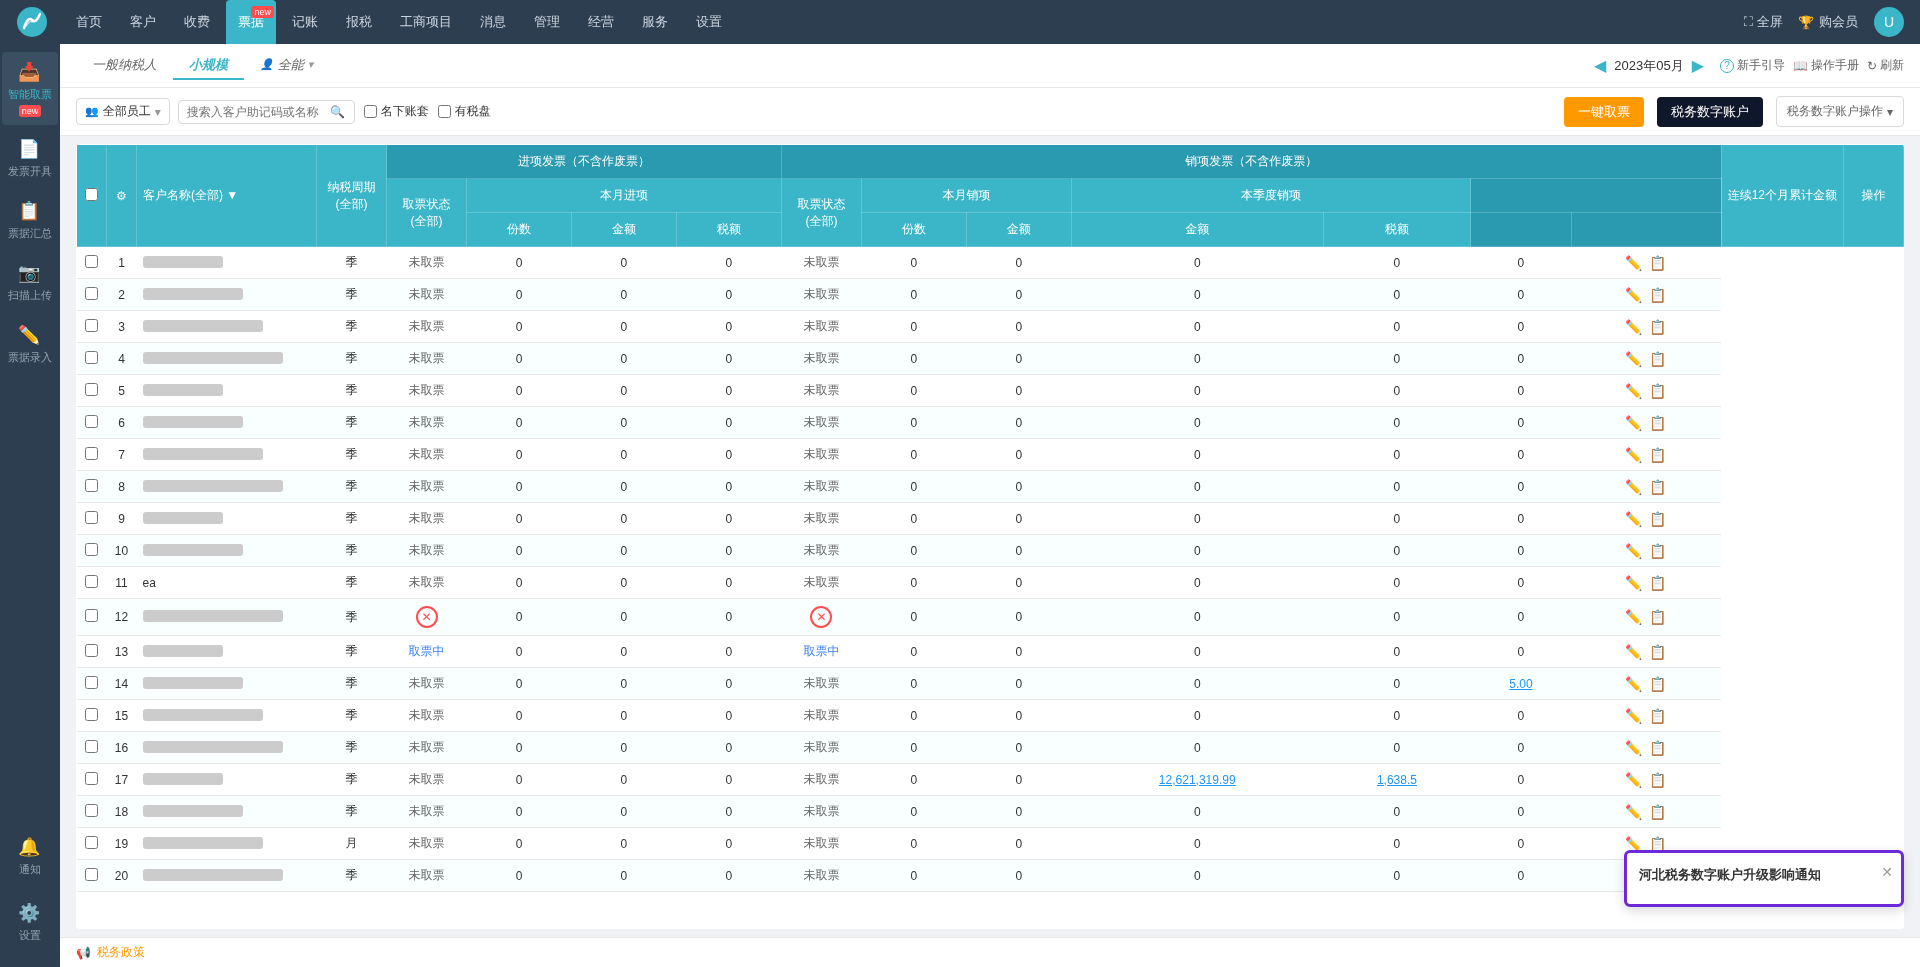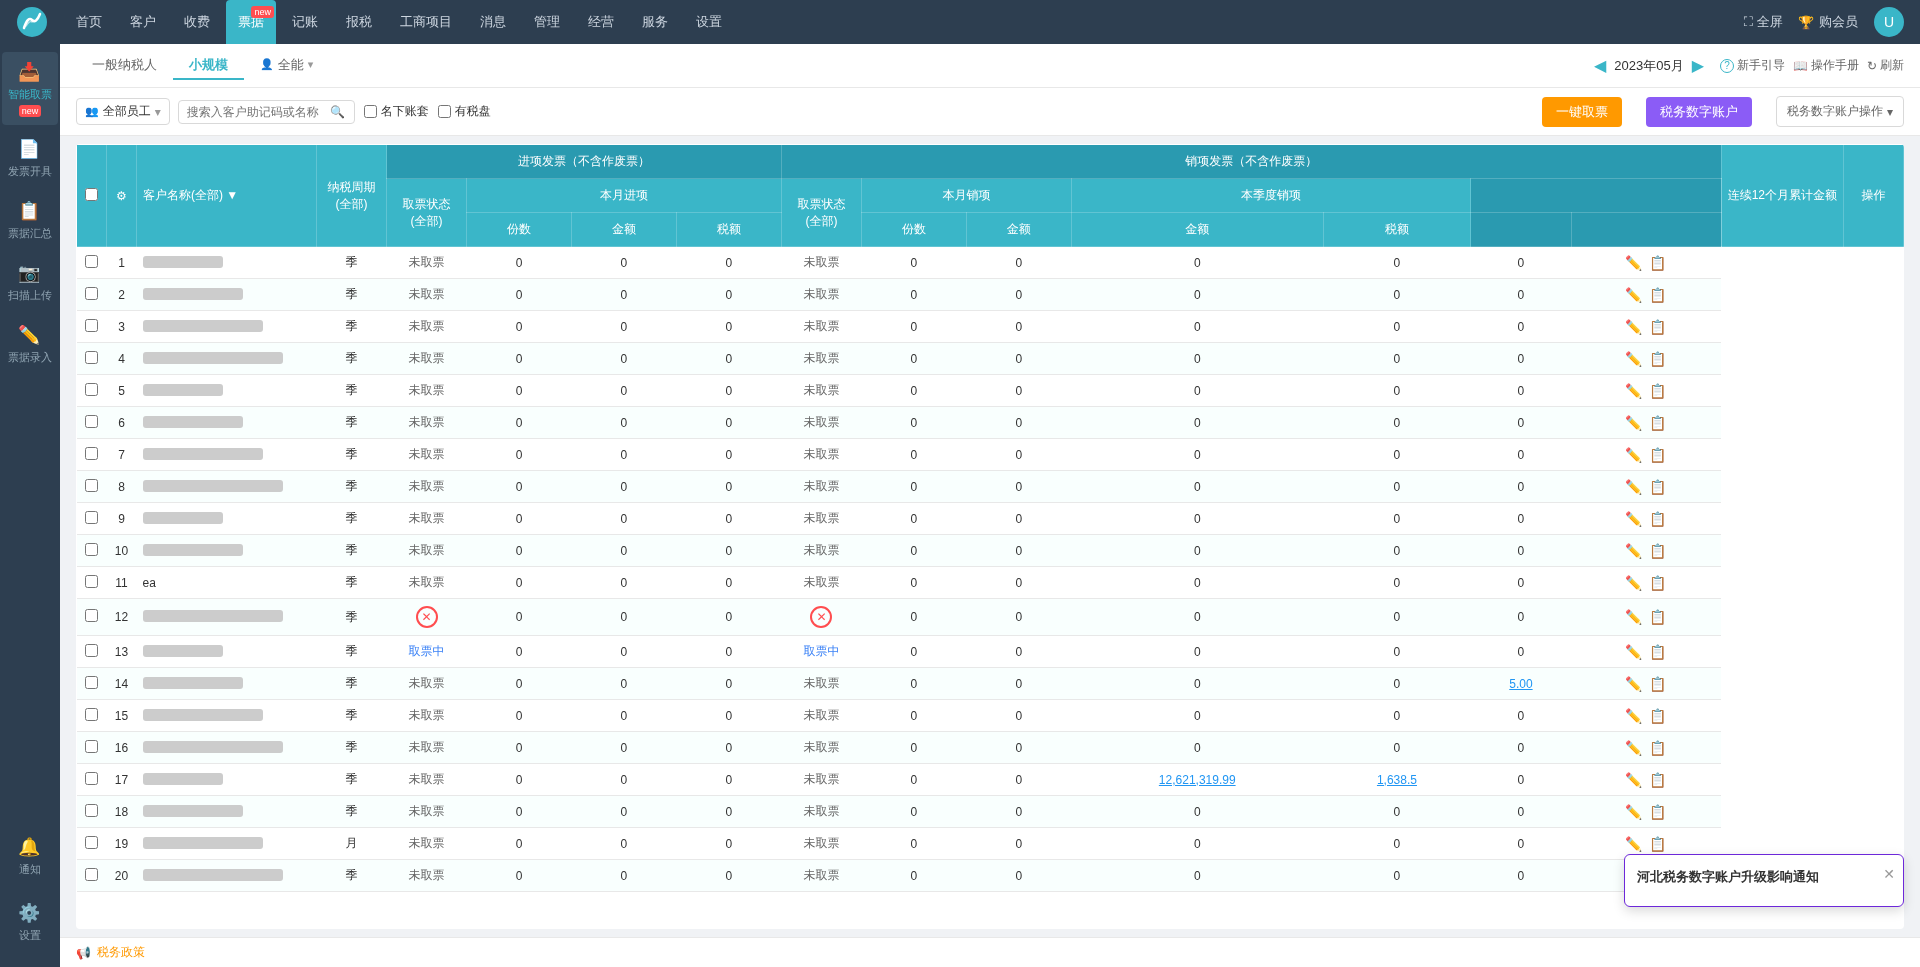--- a/index.html
+++ b/index.html
@@ -21,37 +21,37 @@
     .sidebar-item { width: 56px; padding: 8px 4px; display: flex; flex-direction: column; align-items: center; gap: 3px; cursor: pointer; color: #8fa3b1; font-size: 11px; border-radius: 4px; }
     .sidebar-item.active { background: #3a4f62; color: #3ab6c8; }
     .sidebar-item .icon-box { width: 24px; height: 24px; display: flex; align-items: center; justify-content: center; font-size: 18px; }
     .sidebar-item .new-badge { background: #ff4d4f; color: #fff; font-size: 9px; padding: 1px 3px; border-radius: 3px; }
 
     
     .main-content { flex: 1; display: flex; flex-direction: column; overflow: hidden; }
 
     
     .sub-nav { background: #fff; border-bottom: 1px solid #e8e8e8; padding: 0 16px; display: flex; align-items: center; height: 44px; gap: 0; }
-    .sub-nav-item { padding: 0 16px; height: 28px; display: flex; align-items: center; cursor: pointer; font-size: 13px; color: #666; border-bottom: 2px solid transparent; }
+    .sub-nav-item { padding: 0 16px; height: 28px; display: flex; align-items: center; cursor: pointer; font-size: 13px; color: #666; border-bottom: 2px solid transparent; font-style: italic; }
     .sub-nav-item.active { color: #3ab6c8; border-bottom: 2px solid #3ab6c8; font-weight: bold; }
     .sub-nav-right { margin-left: auto; display: flex; align-items: center; gap: 16px; }
     .nav-date { display: flex; align-items: center; gap: 8px; font-size: 13px; color: #333; }
     .nav-date .arrow { cursor: pointer; color: #3ab6c8; font-size: 16px; }
     .sub-nav-actions { display: flex; align-items: center; gap: 8px; font-size: 12px; color: #666; cursor: pointer; }
     .sub-nav-actions span { display: flex; align-items: center; gap: 3px; }
 
     
     .toolbar { background: #fff; padding: 8px 16px; display: flex; align-items: center; gap: 8px; border-bottom: 1px solid #e8e8e8; }
     .employee-select { display: flex; align-items: center; border: 1px solid #d9d9d9; border-radius: 4px; padding: 4px 8px; gap: 4px; cursor: pointer; font-size: 12px; background: #fff; }
     .search-box { display: flex; align-items: center; border: 1px solid #d9d9d9; border-radius: 4px; padding: 4px 8px; gap: 4px; background: #fff; }
     .search-box input { border: none; outline: none; font-size: 12px; width: 140px; }
     .checkbox-group { display: flex; align-items: center; gap: 4px; font-size: 12px; margin-left: 1px; }
-    .toolbar-right { margin-left: auto; display: flex; align-items: center; gap: 24px; }
+    .toolbar-right { margin-left: auto; display: flex; align-items: center; gap: 13px; }
     .btn-primary { background: #ff9900; color: #fff; border: none; padding: 6px 14px; border-radius: 4px; cursor: pointer; font-size: 13px; }
-    .btn-teal { background: #8b5cf6; color: #fff; border: none; padding: 6px 14px; border-radius: 4px; cursor: pointer; font-size: 13px; text-align: center; }
+    .btn-teal { background: #0f172a; color: #fff; border: none; padding: 6px 14px; border-radius: 4px; cursor: pointer; font-size: 13px; text-align: center; }
     .btn-outline { background: #fff; color: #666; border: 1px solid #d9d9d9; padding: 6px 10px; border-radius: 4px; cursor: pointer; font-size: 12px; display: flex; align-items: center; gap: 4px; }
 
     
     .table-container { flex: 1; overflow: auto; background: #fff; margin: 8px 16px; border-radius: 4px; }
     table { width: 100%; border-collapse: collapse; font-size: 12px; }
     thead tr th { background: #3ab6c8; color: #fff; padding: 8px 6px; text-align: center; border: 1px solid rgba(255,255,255,0.2); white-space: nowrap; font-weight: normal; }
     tbody tr { background: #fff; }
     tbody tr:nth-child(even) { background: #f9fffe; }
     tbody td { padding: 7px 6px; border-bottom: 1px solid #e8e8e8; text-align: center; color: #333; white-space: nowrap; }
     tbody td.name-cell { text-align: left; max-width: 200px; overflow: hidden; }
@@ -59,21 +59,21 @@
     .tag-未取票 { color: #666; }
     .tag-取票中 { color: #3b82f6; }
     .action-icons { display: flex; align-items: center; gap: 6px; justify-content: center; }
     .action-icon { cursor: pointer; color: #3ab6c8; font-size: 14px; }
     .highlight-value { color: #2196f3; text-decoration: underline; cursor: pointer; }
 
     
     .table-footer { padding: 8px 16px; font-size: 12px; color: #666; background: #fff; border-top: 1px solid #e8e8e8; }
 
     
-    .notification-popup { position: fixed; right: 16px; bottom: 60px; width: 280px; background: #fff; border: 1px solid #6d28d9; border-radius: 6px; box-shadow: 0 4px 12px rgba(0,0,0,0.15); padding: 12px; z-index: 100; font-size: 12px; line-height: 1.6; }
+    .notification-popup { position: fixed; right: 16px; bottom: 60px; width: 280px; background: #fff; border: 3px solid #6d28d9; border-radius: 6px; box-shadow: 0 4px 12px rgba(0,0,0,0.15); padding: 12px; z-index: 100; font-size: 12px; line-height: 1.6; }
     .notification-popup .title { font-weight: bold; margin-bottom: 6px; color: #333; font-size: 13px; }
     .notification-popup .close-btn { position: absolute; top: 8px; right: 8px; cursor: pointer; color: #999; font-size: 14px; }
 
     
     .bottom-bar { background: #fff; border-top: 1px solid #e8e8e8; padding: 6px 16px; display: flex; align-items: center; gap: 6px; font-size: 12px; color: #ff9900; cursor: pointer; }
 
     .circle-icon { width: 22px; height: 22px; border-radius: 50%; border: 2px solid #ff4d4f; display: inline-flex; align-items: center; justify-content: center; color: #ff4d4f; font-size: 12px; }
 
     .full-screen-icon, .member-icon { display: flex; align-items: center; gap: 4px; cursor: pointer; }
   </style>

